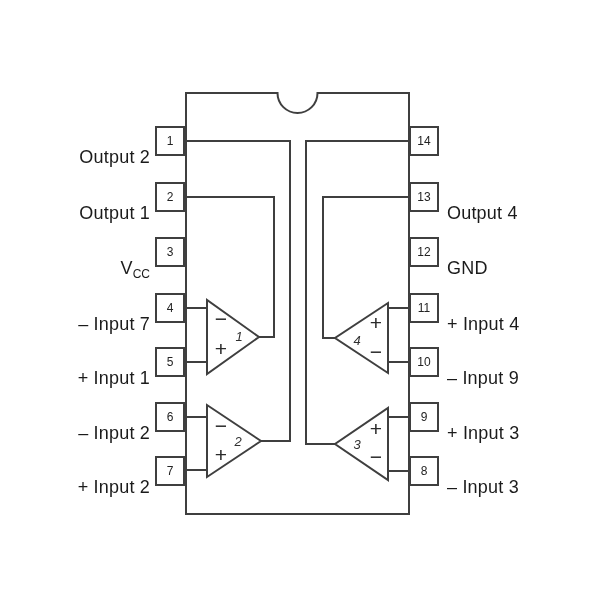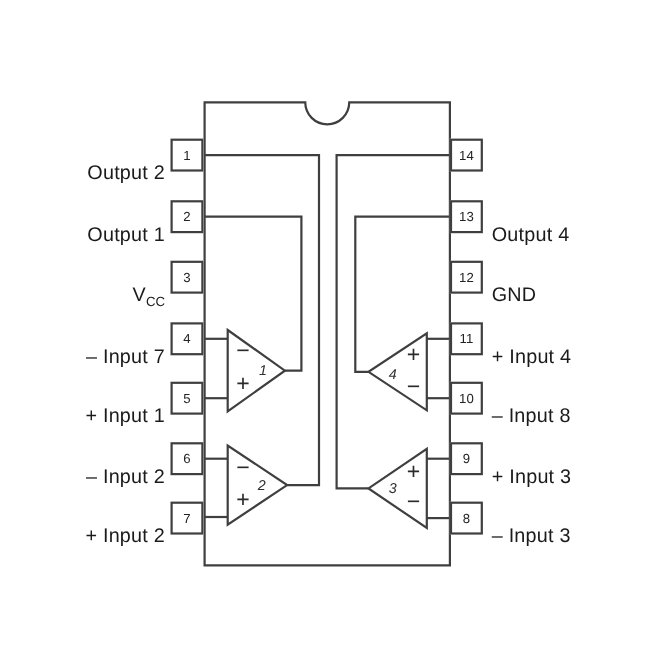--- a/index.html
+++ b/index.html
@@ -128,21 +128,21 @@
   <div class="pin-row" style="left:0; top:237px; width:520px;">
     <div class="pin-box right">12</div>
     <div class="pin-label right">GND</div>
   </div>
   <div class="pin-row" style="left:0; top:293px; width:600px;">
     <div class="pin-box right">11</div>
     <div class="pin-label right">+ Input 4</div>
   </div>
   <div class="pin-row" style="left:0; top:347px; width:477px;">
     <div class="pin-box right">10</div>
-    <div class="pin-label right">– Input 8</div>
+    <div class="pin-label right">– Input 9</div>
   </div>
   <div class="pin-row" style="left:0; top:402px; width:600px;">
     <div class="pin-box right">9</div>
     <div class="pin-label right">+ Input 3</div>
   </div>
   <div class="pin-row" style="left:0; top:456px; width:600px;">
     <div class="pin-box right">8</div>
     <div class="pin-label right">– Input 3</div>
   </div>
 

